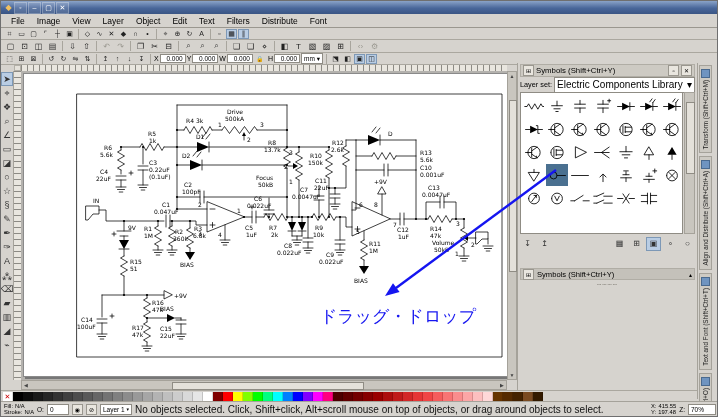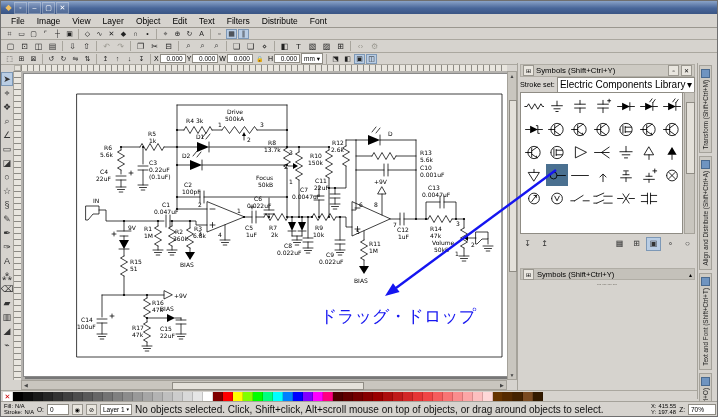--- a/index.html
+++ b/index.html
@@ -482,21 +482,21 @@
 
   <div id="dock">
     <div id="paneltitle">
       <span class="mini-ic">⊞</span>
       <span>Symbols (Shift+Ctrl+Y)</span>
       <span class="sp"></span>
       <span class="mini-ic">▫</span>
       <span class="mini-ic">✕</span>
     </div>
     <div id="setrow">
-      <span>Stroke set:</span>
+      <span>Layer set:</span>
       <span id="setcombo">
         <span>Electric Components Library</span>
         <span class="sp"></span>
         <span>▾</span>
       </span>
     </div>
     <div id="symwrap">
         <div id="symgrid">
           <div class="symcell">
             <svg viewBox="0 0 26 20">

